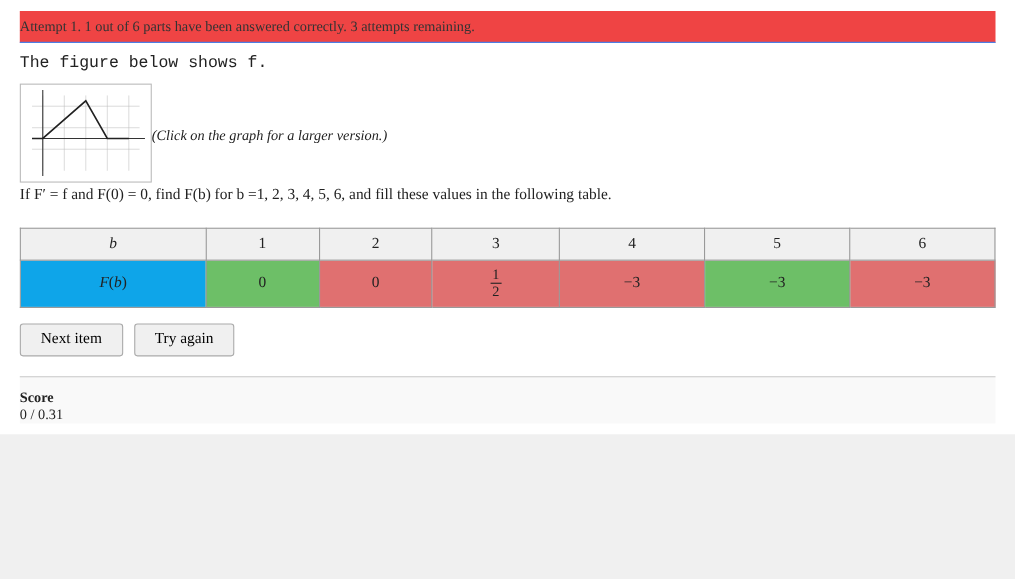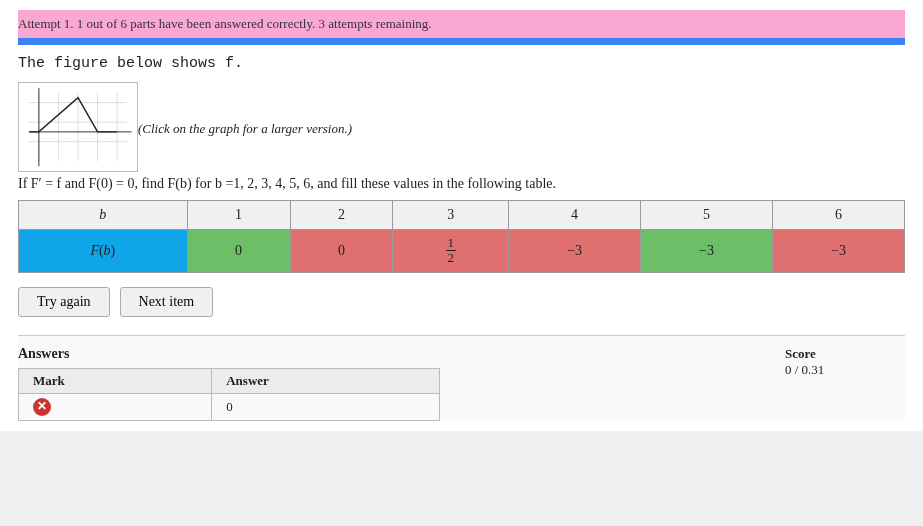--- a/index.html
+++ b/index.html
@@ -9,22 +9,22 @@
       font-size: 14px;
       color: #222;
     }
     .page-wrapper {
       background: #fff;
       max-width: 923px;
       margin: 0 auto;
       padding: 10px 18px 10px 18px;
     }
     .attempt-banner {
-      background: #f9a8d4;
-      border-bottom: 7px solid #3b82f6;
+      background: #ef4444;
+      border-bottom: 1px solid #3b82f6;
       padding: 6px 0 6px 0;
       font-size: 13px;
       color: #333;
       margin-bottom: 10px;
     }
     .figure-intro {
       font-size: 15px;
       margin-bottom: 10px;
       font-family: Liberation Mono, monospace;
     }
@@ -44,21 +44,21 @@
       overflow: hidden;
     }
     .graph-caption {
       font-style: italic;
       font-size: 13px;
       margin-top: 4px;
       color: #222;
     }
     .instruction {
       font-size: 14px;
-      margin-bottom: 8px;
+      margin-bottom: 21px;
     }
     
     .values-table {
       width: 100%;
       border-collapse: collapse;
       margin-bottom: 14px;
     }
     .values-table th, .values-table td {
       border: 1px solid #999;
       padding: 6px 10px;
@@ -225,44 +225,25 @@
           </span>
         </td>
         <td class="cell-pink">−3</td>
         <td class="cell-green">−3</td>
         <td class="cell-pink">−3</td>
       </tr>
     </tbody>
   </table>
 
   <div class="btn-row">
+    <button class="btn">Next item</button>
     <button class="btn">Try again</button>
-    <button class="btn">Next item</button>
   </div>
 
   <div class="answers-section">
     <div class="answers-row">
-      <div style="flex:1">
-        <div class="answers-header">Answers</div>
-        <table class="answers-table">
-          <thead>
-            <tr>
-              <th>Mark</th>
-              <th>Answer</th>
-            </tr>
-          </thead>
-          <tbody>
-            <tr>
-              <td>
-                <span class="wrong-icon">✕</span>
-              </td>
-              <td>0</td>
-            </tr>
-          </tbody>
-        </table>
-      </div>
       <div style="min-width:120px; text-align:left; padding-top:0;">
         <div class="score-label">Score</div>
         <div class="score-value">0 / 0.31</div>
       </div>
     </div>
   </div>
 </div>
 
 </body></html>

